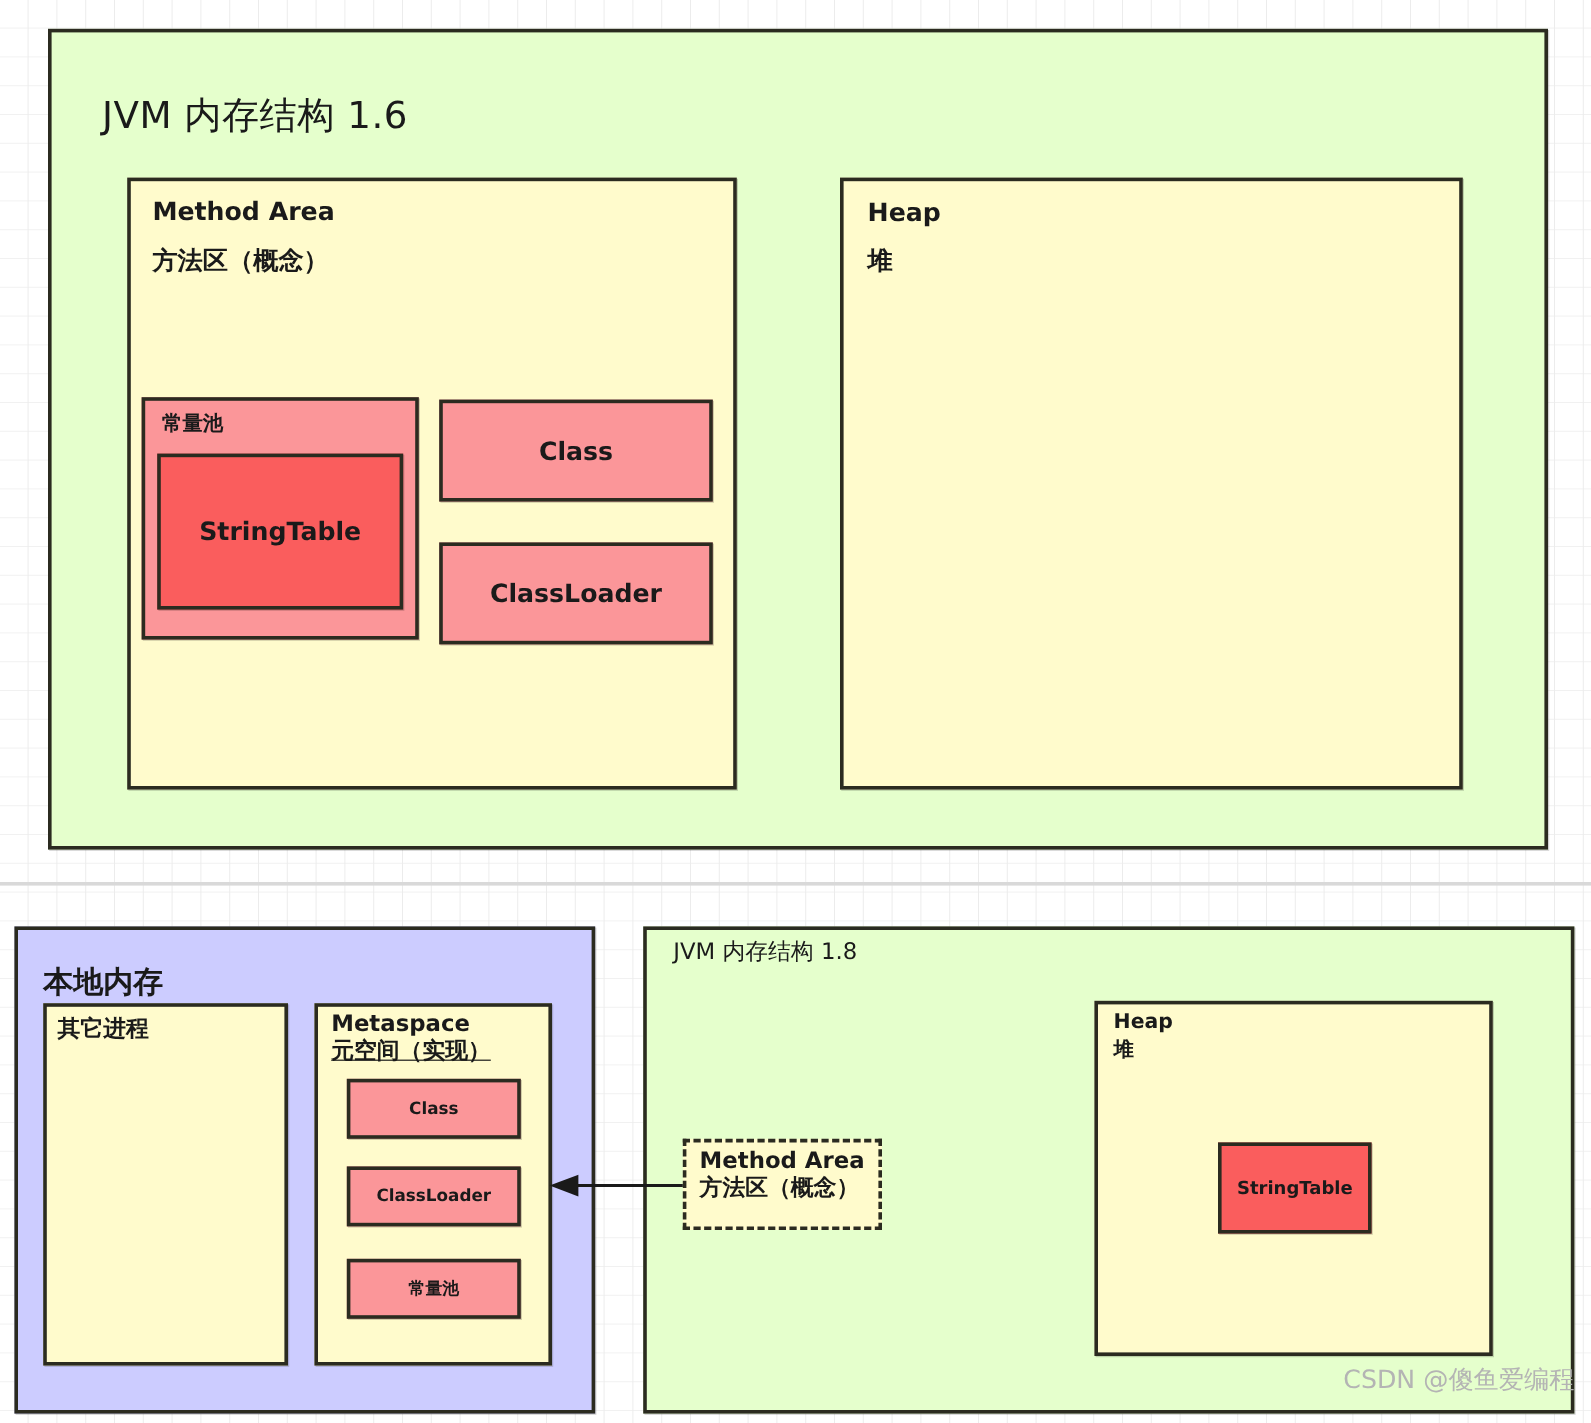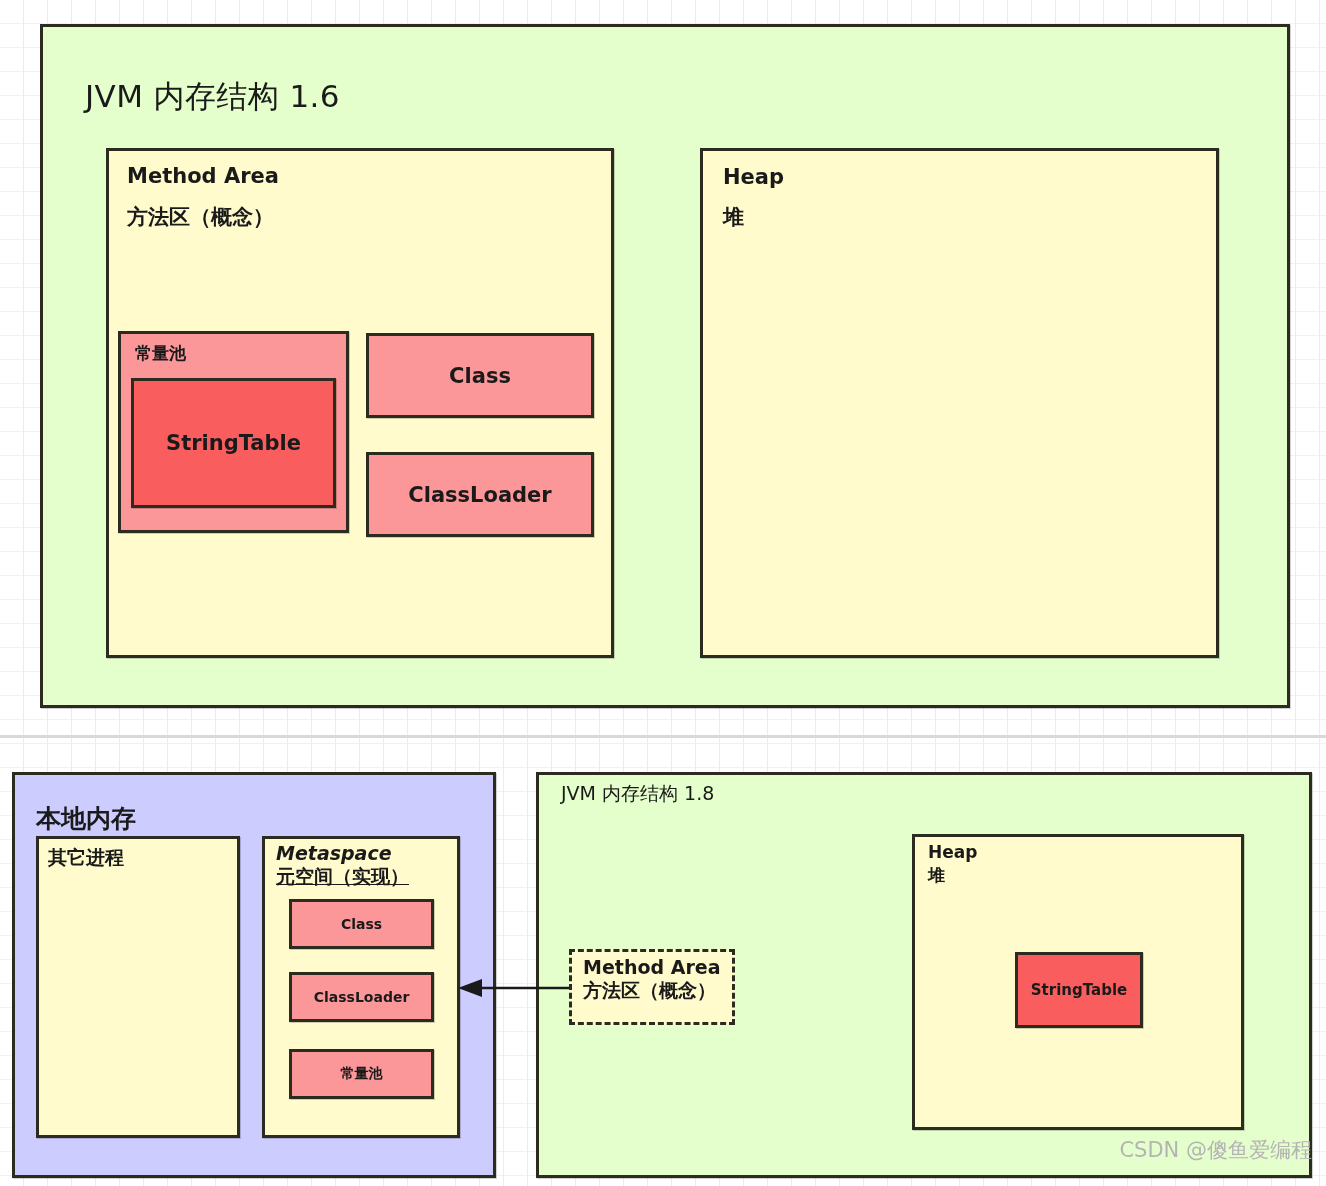--- a/index.html
+++ b/index.html
@@ -157,21 +157,21 @@
   <div class="title-md" style="left:723px; top:203px;">堆</div>
 
   <div class="box purple" style="left:12px; top:772px; width:484px; height:406px;"></div>
 
   <div class="title-sm" style="left:36px; top:801px; font-size:25px;">本地内存</div>
 
   <div class="box yellow" style="left:36px; top:836px; width:204px; height:302px;"></div>
   <div class="title-xs" style="left:48px; top:844px;">其它进程</div>
 
   <div class="box yellow" style="left:262px; top:836px; width:198px; height:302px;"></div>
-  <div class="title-xs" style="left:276px; top:840px;font-style:italic;">Metaspace</div>
+  <div class="title-xs" style="left:276px; top:840px;">Metaspace</div>
   <div class="title-xs" style="left:276px; top:863px;text-decoration:underline;">元空间（实现）</div>
 
   <div class="box pink" style="left:289px; top:899px; width:145px; height:50px;">
     <span class="centered-label fs-14">Class</span>
   </div>
   <div class="box pink" style="left:289px; top:972px; width:145px; height:50px;">
     <span class="centered-label fs-14">ClassLoader</span>
   </div>
   <div class="box pink" style="left:289px; top:1049px; width:145px; height:50px;">
     <span class="centered-label fs-14">常量池</span>

